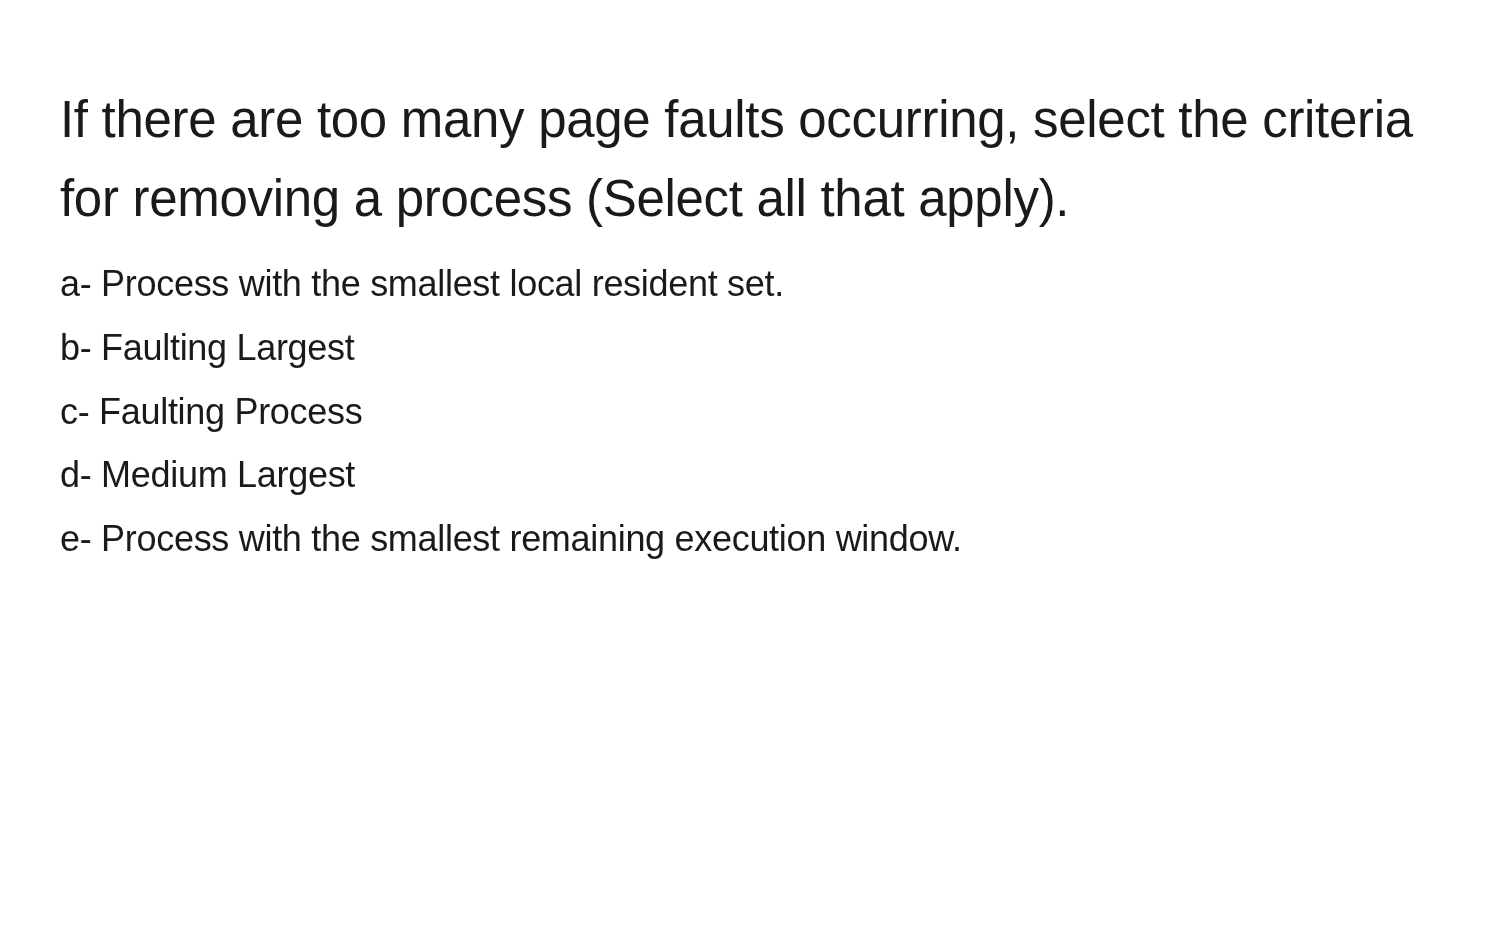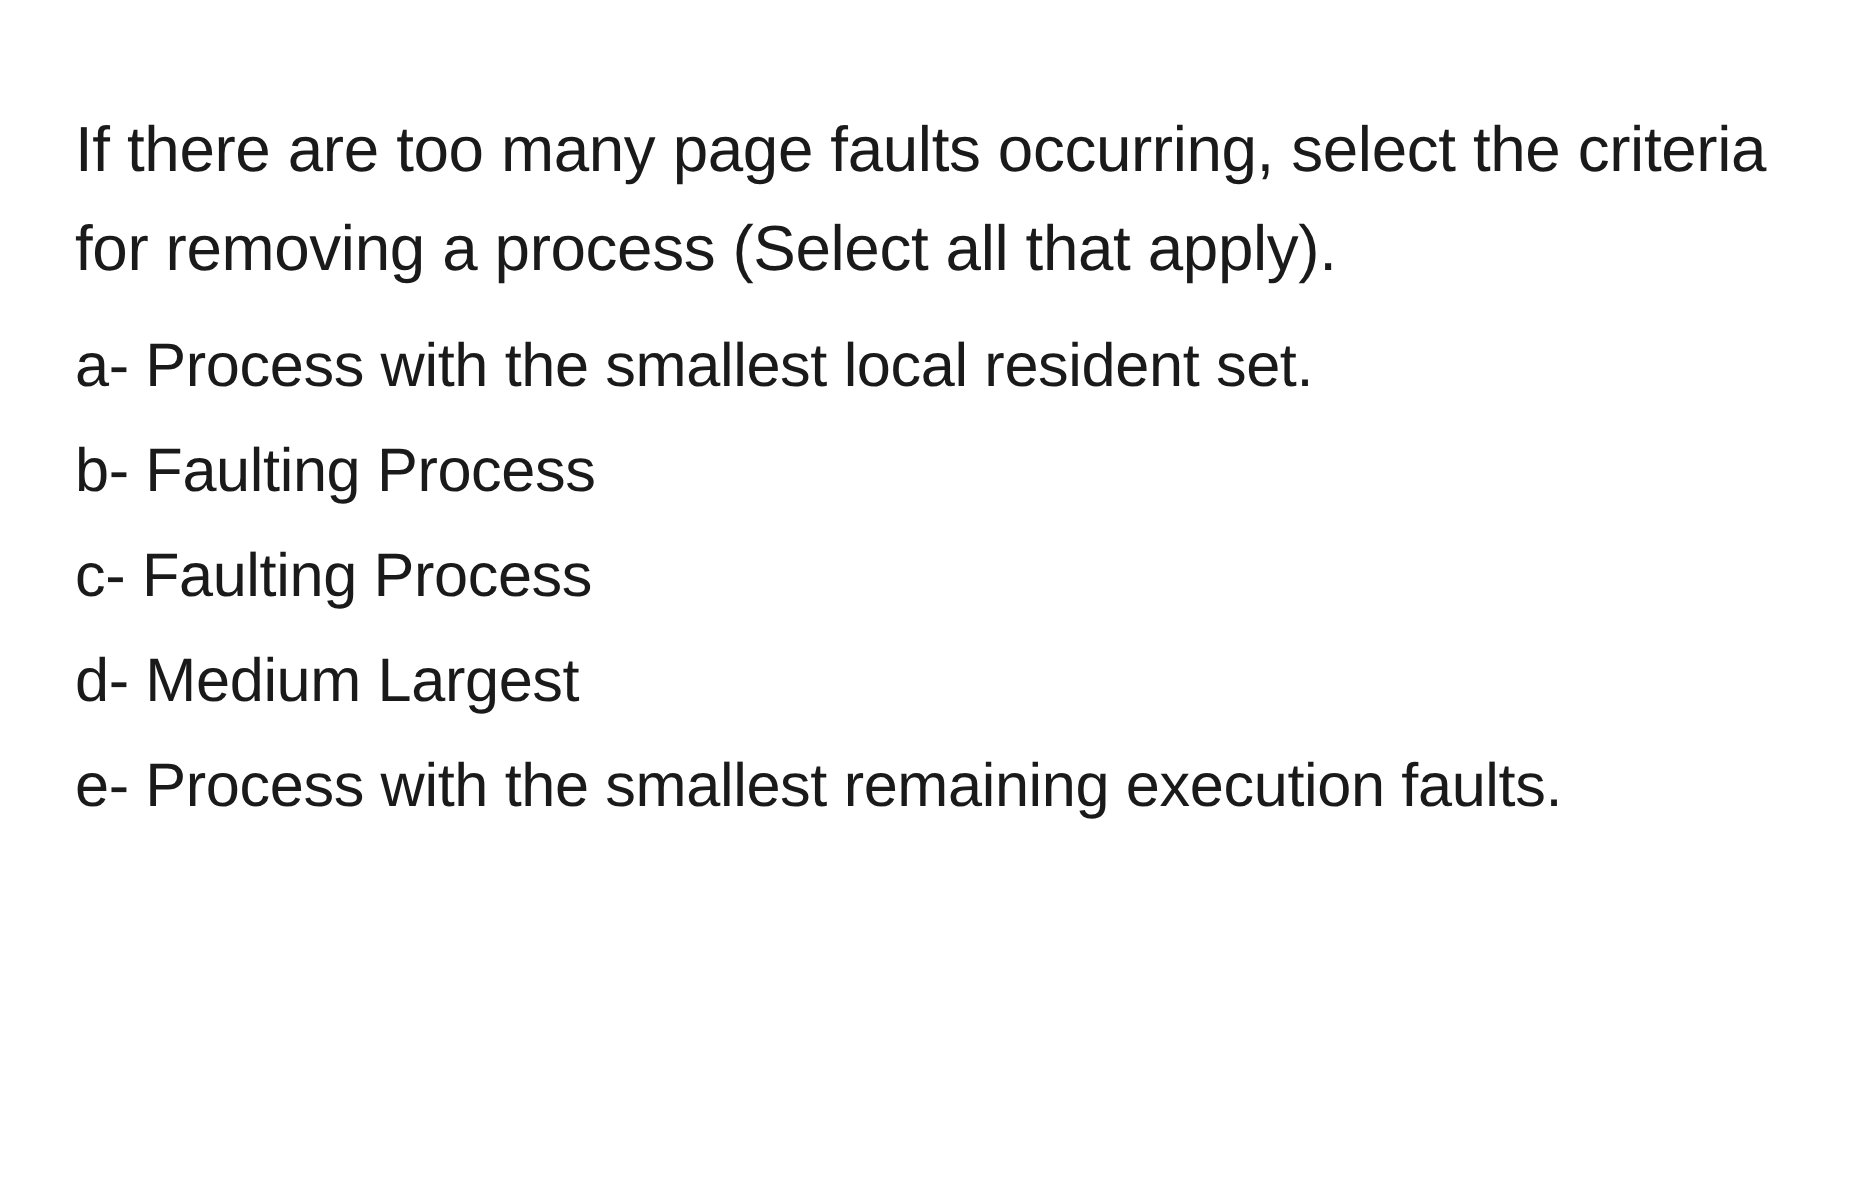--- a/index.html
+++ b/index.html
@@ -16,29 +16,29 @@
       padding: 80px 60px 60px 60px;
     }
     .question-text {
       font-size: 51px;
       line-height: 1.55;
       font-weight: 400;
       margin-bottom: 18px;
       letter-spacing: -0.3px;
     }
     .option {
-      font-size: 49px;
+      font-size: 36px;
       line-height: 1.55;
       font-weight: 400;
       margin-bottom: 8px;
       letter-spacing: -0.3px;
     }
   </style>
 </head>
 <body>
 
 <div class="question-text">If there are too many page faults occurring, select the criteria for removing a process (Select all that apply).</div>
 
 <div class="option">a- Process with the smallest local resident set.</div>
-<div class="option">b- Faulting Process</div>
+<div class="option">b- Faulting Largest</div>
 <div class="option">c- Faulting Process</div>
 <div class="option">d- Medium Largest</div>
-<div class="option">e- Process with the smallest remaining execution faults.</div>
+<div class="option">e- Process with the smallest remaining execution window.</div>
 
 </body></html>

